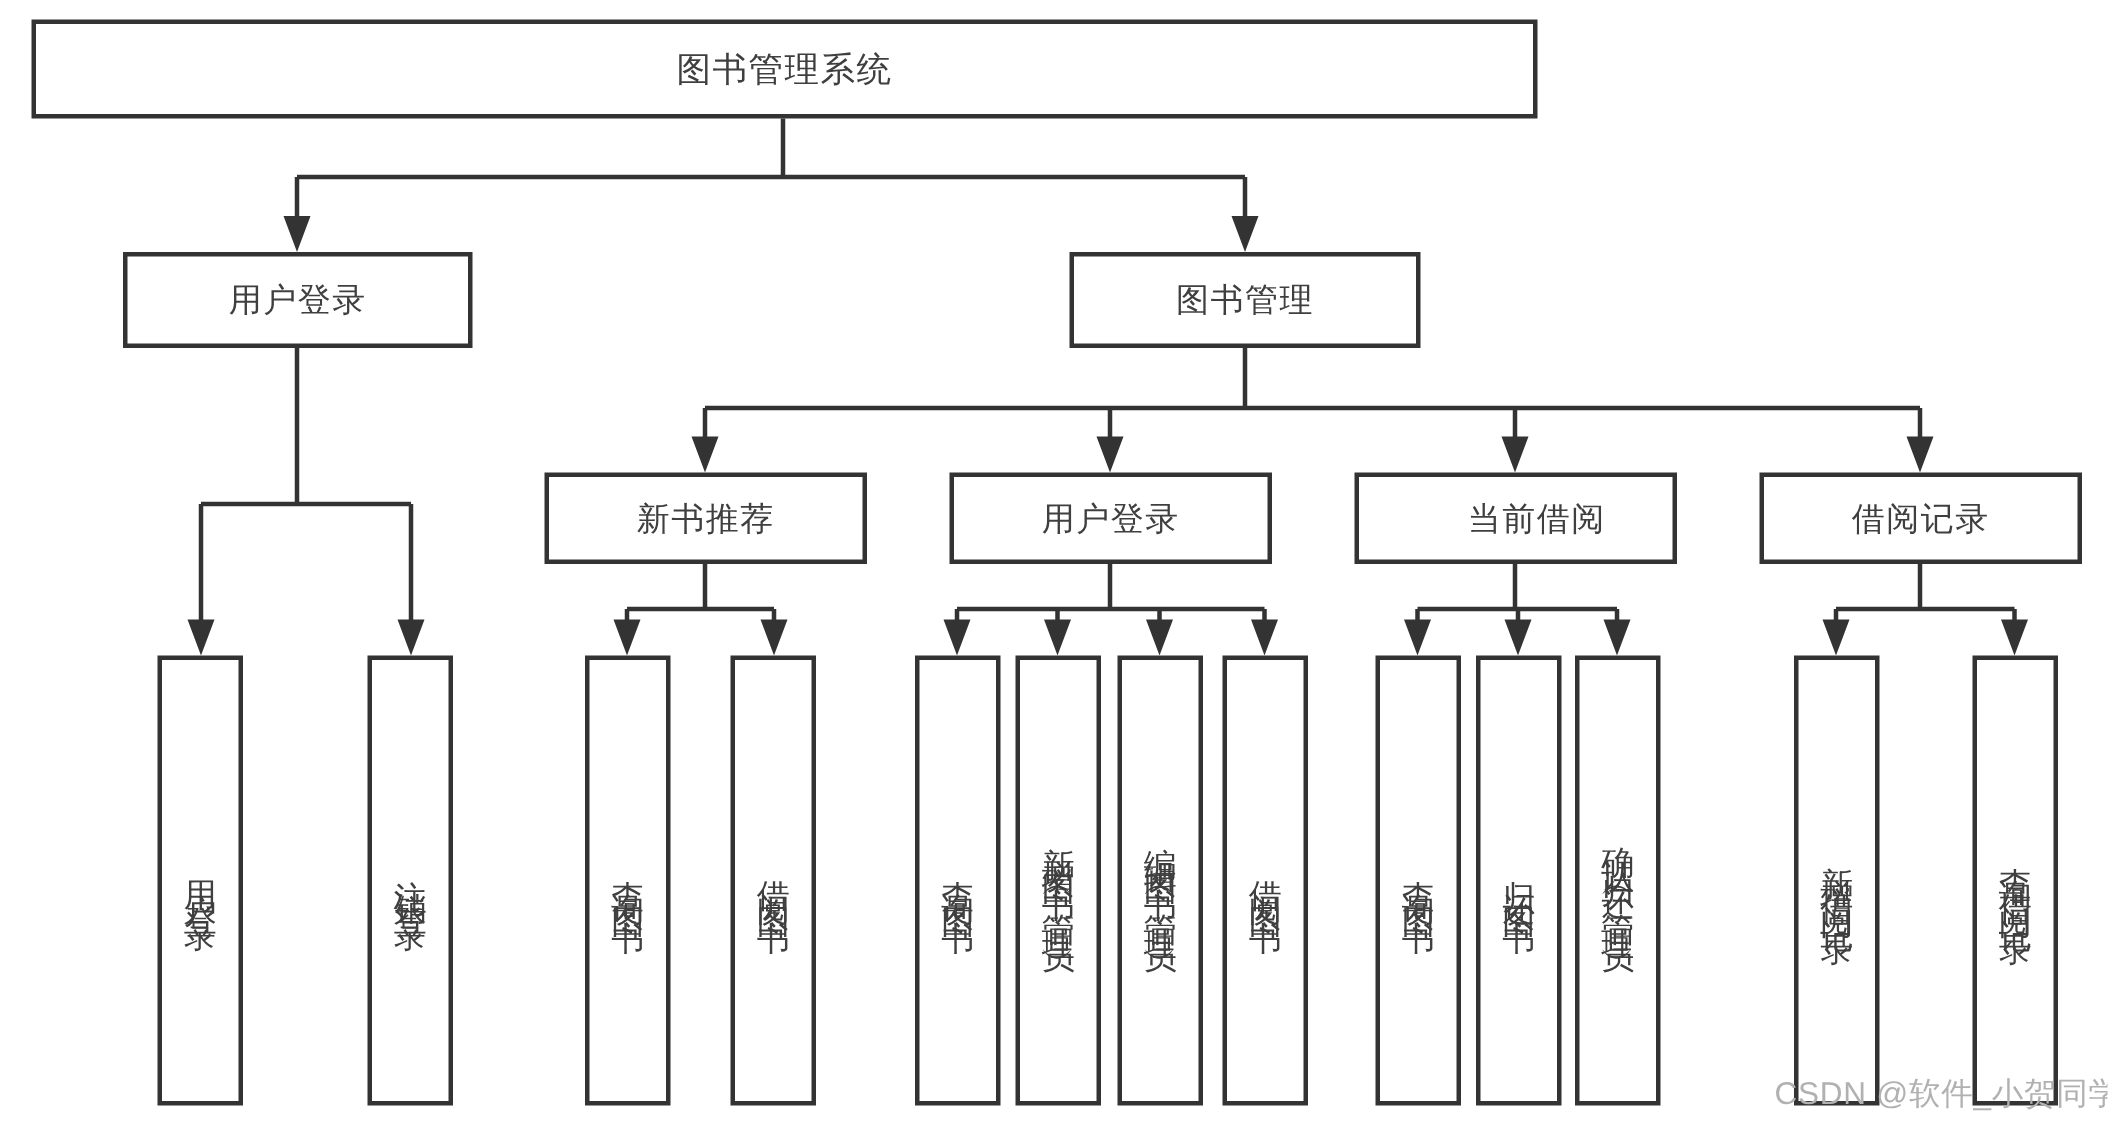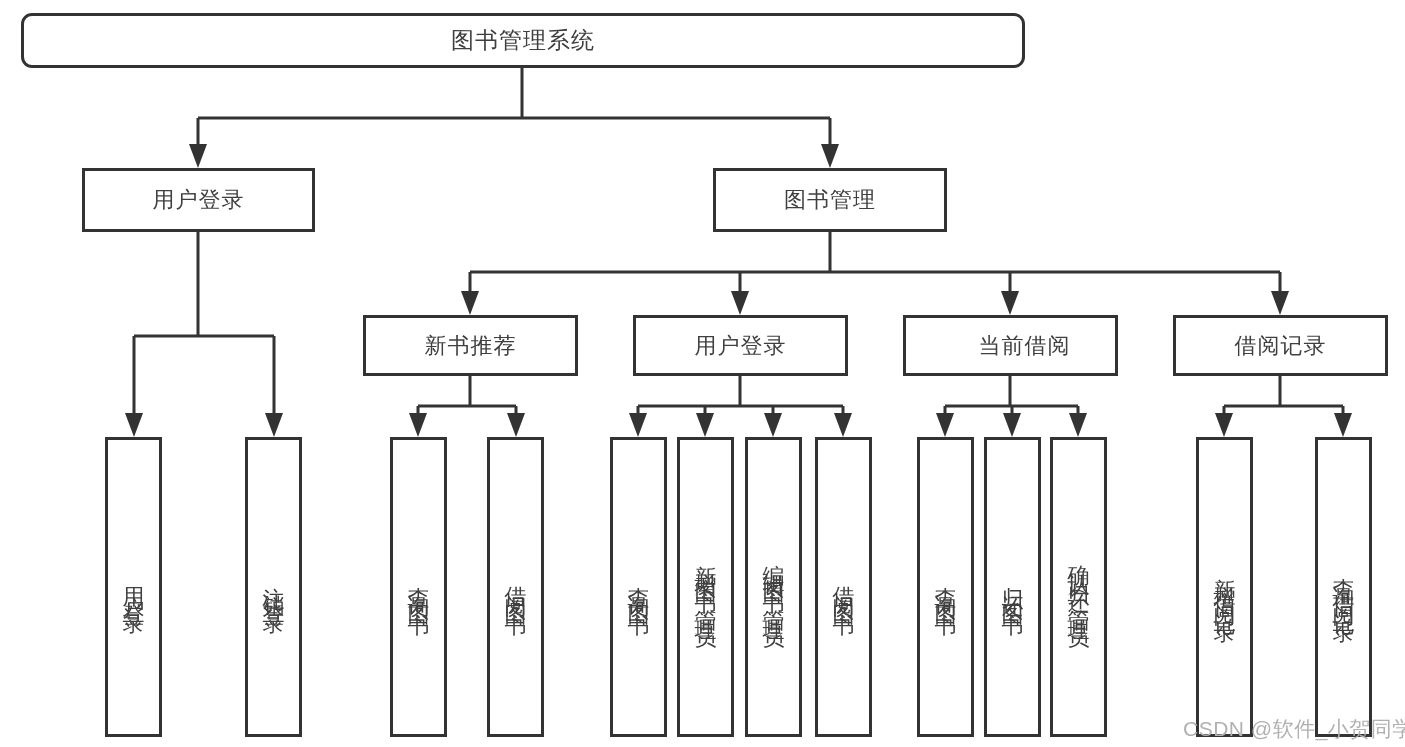--- a/index.html
+++ b/index.html
@@ -45,21 +45,21 @@
     align-items: center;
     justify-content: center;
     z-index: 2;
   }
   .hlabel {
     font-size: 22px;
     color: var(--text);
     letter-spacing: 1px;
     white-space: nowrap;
   }
-  .root-box { left: 21px; top: 13px; width: 1004px; height: 55px; border-radius: 11px; }
+  .root-box { left: 21px; top: 13px; width: 1004px; height: 66px; }
   .root-box .hlabel { font-size: 23px; }
   .lv2-box { top: 168px; height: 64px; }
   .lv2-user { left: 82px; width: 233px; }
   .lv2-book { left: 713px; width: 234px; align-items: center; }
   .lv3-box { top: 315px; width: 215px; height: 61px; }
   .lv3-a { left: 363px; }
   .lv3-b { left: 633px; }
   .lv3-c { left: 903px; padding-left: 28px; }
   .lv3-d { left: 1173px; }
   .vbox { top: 437px; width: 57px; height: 300px; }

